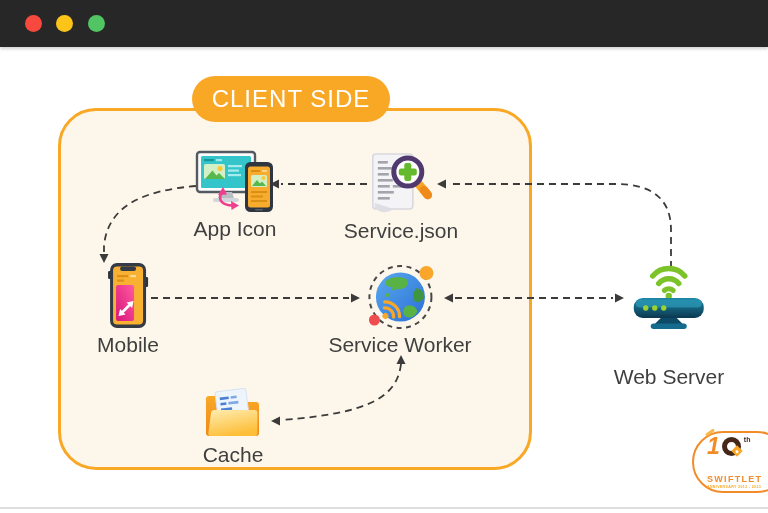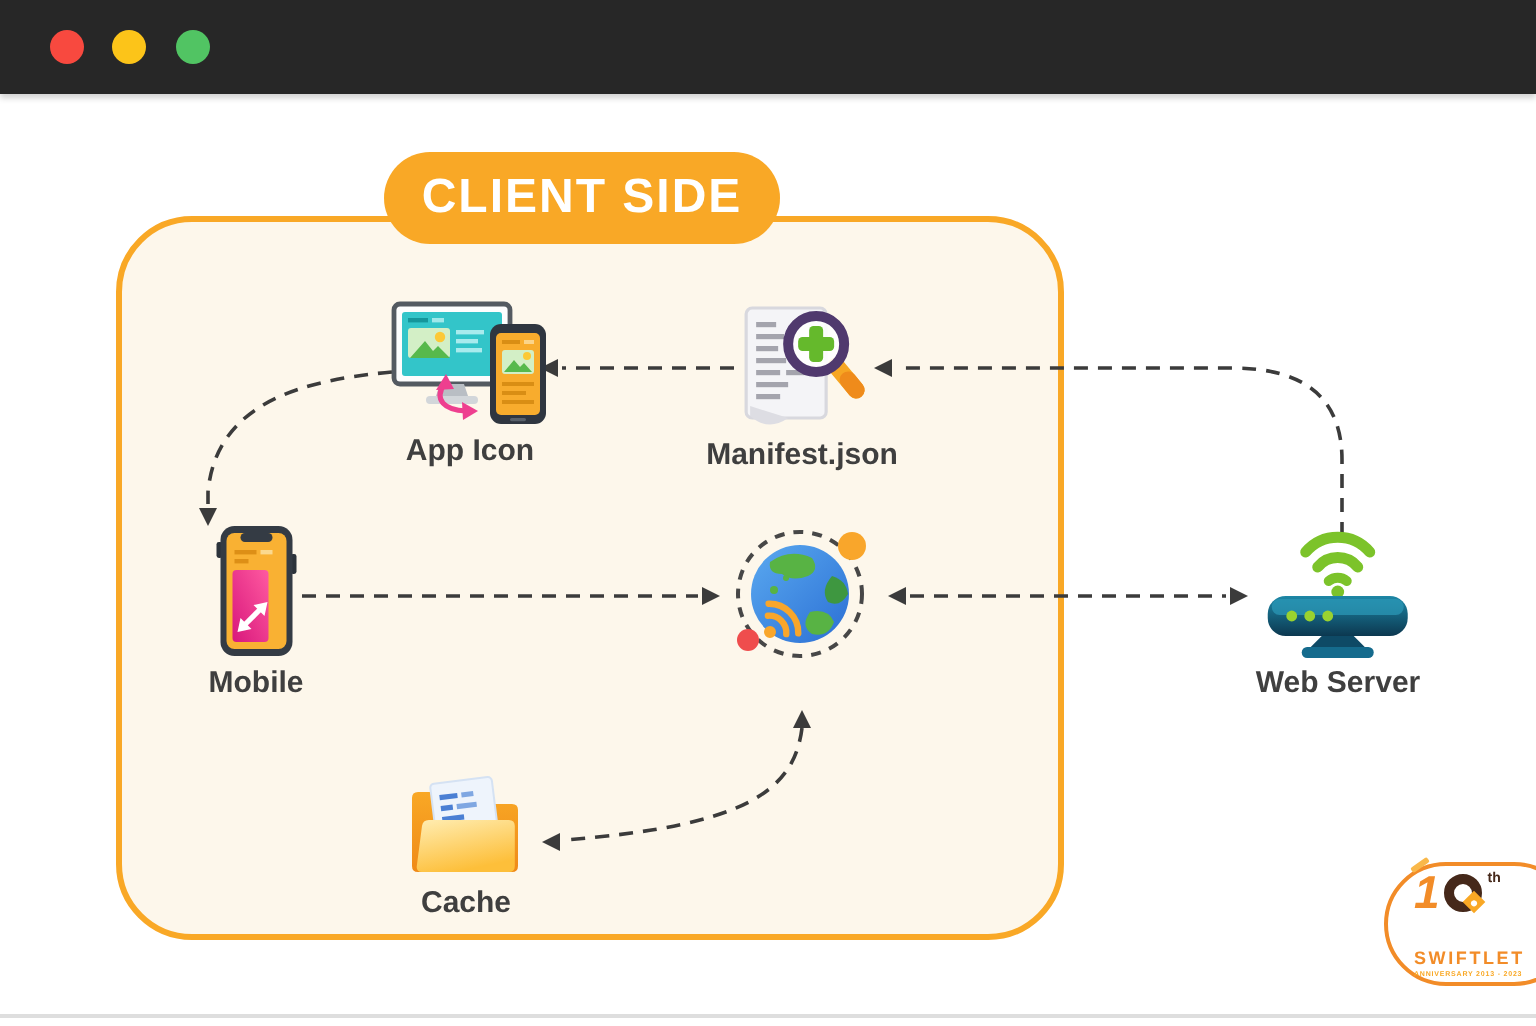--- a/index.html
+++ b/index.html
@@ -12,36 +12,36 @@
   .dot { position:absolute; top:15px; width:17px; height:17px; border-radius:50%; }
   .dot.red   { left:25px;  background:#f8493f; }
   .dot.yellow{ left:56px;  background:#fcc419; }
   .dot.green { left:88px;  background:#51c463; }
 
   
   .client-box { position:absolute; left:58px; top:108px; width:474px; height:362px;
                 background:#fdf7eb; border:3px solid #f9a826; border-radius:38px; }
   .badge { position:absolute; left:192px; top:76px; width:198px; height:46px; background:#f9a826;
            border-radius:23px; display:flex; align-items:center; justify-content:center; z-index:5; }
-  .badge span { color:#ffffff; font-size:24px; font-weight:700; letter-spacing:1px; }
+  .badge span { color:#ffffff; font-size:24px; font-weight:400; letter-spacing:1px; }
 
   
   .edges { position:absolute; left:0; top:0; width:768px; height:513px; pointer-events:none; z-index:3; }
   .edges path.dash { fill:none; stroke:#3b3b3b; stroke-width:1.8; stroke-dasharray:7 5; }
   .edges polygon { fill:#3b3b3b; }
 
   
   .node { position:absolute; display:flex; flex-direction:column; align-items:center; z-index:4; }
-  .node .lbl { font-size:15px; font-weight:700; color:#3f3f3f; white-space:nowrap; margin-top:3px; }
+  .node .lbl { font-size:21px; font-weight:400; color:#3f3f3f; white-space:nowrap; margin-top:3px; }
 
   #node-app-icon      { left:235px; top:150px; transform:translateX(-50%); }
   #node-manifest      { left:401px; top:150px; transform:translateX(-50%); }
   #node-mobile        { left:103px; top:262px; transform:translateX(-50%);margin-left:25px; }
   #node-service-worker{ left:400px; top:264px; transform:translateX(-50%); }
-  #node-web-server    { left:669px; top:264px; transform:translateX(-50%); }
+  #node-web-server    { left:669px; top:264px; transform:translateX(-50%);gap:32px; }
   #node-cache         { left:233px; top:388px; transform:translateX(-50%);text-align:right; }
 
   
   .logo-capsule { position:absolute; left:692px; top:431px; width:96px; height:62px; background:#ffffff;
                   border:2.5px solid #f28c28; border-radius:31px; z-index:6;
                   display:flex; flex-direction:column; align-items:flex-start; justify-content:center;
                   padding-left:13px; }
   .logo-ten { display:flex; align-items:flex-start; line-height:1; }
   .logo-one { position:relative; color:#f28c28; font-size:23px; font-weight:800; font-style:italic; }
   .logo-one .tick { position:absolute; left:-2px; top:-4px; width:10px; height:3px; background:#f9b84a;
@@ -134,21 +134,21 @@
       <rect x="10" y="35" width="12" height="2.6" fill="#a4a4ad"></rect>
       <rect x="25" y="35" width="9" height="2.6" fill="#a4a4ad"></rect>
       <rect x="10" y="41" width="16" height="2.6" fill="#a4a4ad"></rect>
       <rect x="10" y="47" width="12" height="2.6" fill="#a4a4ad"></rect>
       <line x1="50" y1="33" x2="60" y2="45" stroke="#f6a623" stroke-width="8.5" stroke-linecap="round"></line>
       <line x1="56" y1="40" x2="60" y2="45" stroke="#ef8b1b" stroke-width="8.5" stroke-linecap="round"></line>
       <circle cx="40" cy="22" r="14" fill="#ffffff" fill-opacity="0.88" stroke="#50396e" stroke-width="5"></circle>
       <rect x="36.5" y="13" width="7" height="18" rx="2.2" fill="#65b92c"></rect>
       <rect x="31" y="18.5" width="18" height="7" rx="2.2" fill="#65b92c"></rect>
     </svg>
-    <div class="lbl">Manifest.json</div>
+    <div class="lbl">Service.json</div>
   </div>
 
   <div class="node" id="node-mobile">
     <svg width="42" height="68" viewBox="0 0 42 68">
       <defs>
         <linearGradient id="pinkGrad" x1="1" y1="0" x2="0" y2="1">
           <stop offset="0" stop-color="#ff5aa0"></stop>
           <stop offset="1" stop-color="#d8177c"></stop>
         </linearGradient>
       </defs>
@@ -184,20 +184,21 @@
       <circle cx="24" cy="31" r="2" fill="#58b344"></circle>
       <circle cx="30" cy="25" r="1.5" fill="#58b344"></circle>
       <g transform="translate(22 52) rotate(45)">
         <circle cx="0" cy="0" r="3" fill="#f9a62b"></circle>
         <path d="M -6.5 -5 A 8.5 8.5 0 0 1 6.5 -5" stroke="#f9a62b" stroke-width="3.2" fill="none" stroke-linecap="round"></path>
         <path d="M -10.5 -9.5 A 14.5 14.5 0 0 1 10.5 -9.5" stroke="#f9a62b" stroke-width="3.2" fill="none" stroke-linecap="round"></path>
       </g>
       <circle cx="63" cy="9" r="7" fill="#f9a62b"></circle>
       <circle cx="11" cy="56" r="5.5" fill="#ef4d4d"></circle>
     </svg>
+    <div class="lbl">Service Worker</div>
   </div>
 
   <div class="node" id="node-web-server">
     <svg width="74" height="66" viewBox="0 0 74 66">
       <defs>
         <linearGradient id="srvGrad" x1="0" y1="0" x2="0" y2="1">
           <stop offset="0" stop-color="#1d87a6"></stop>
           <stop offset="1" stop-color="#0c3850"></stop>
         </linearGradient>
       </defs>

